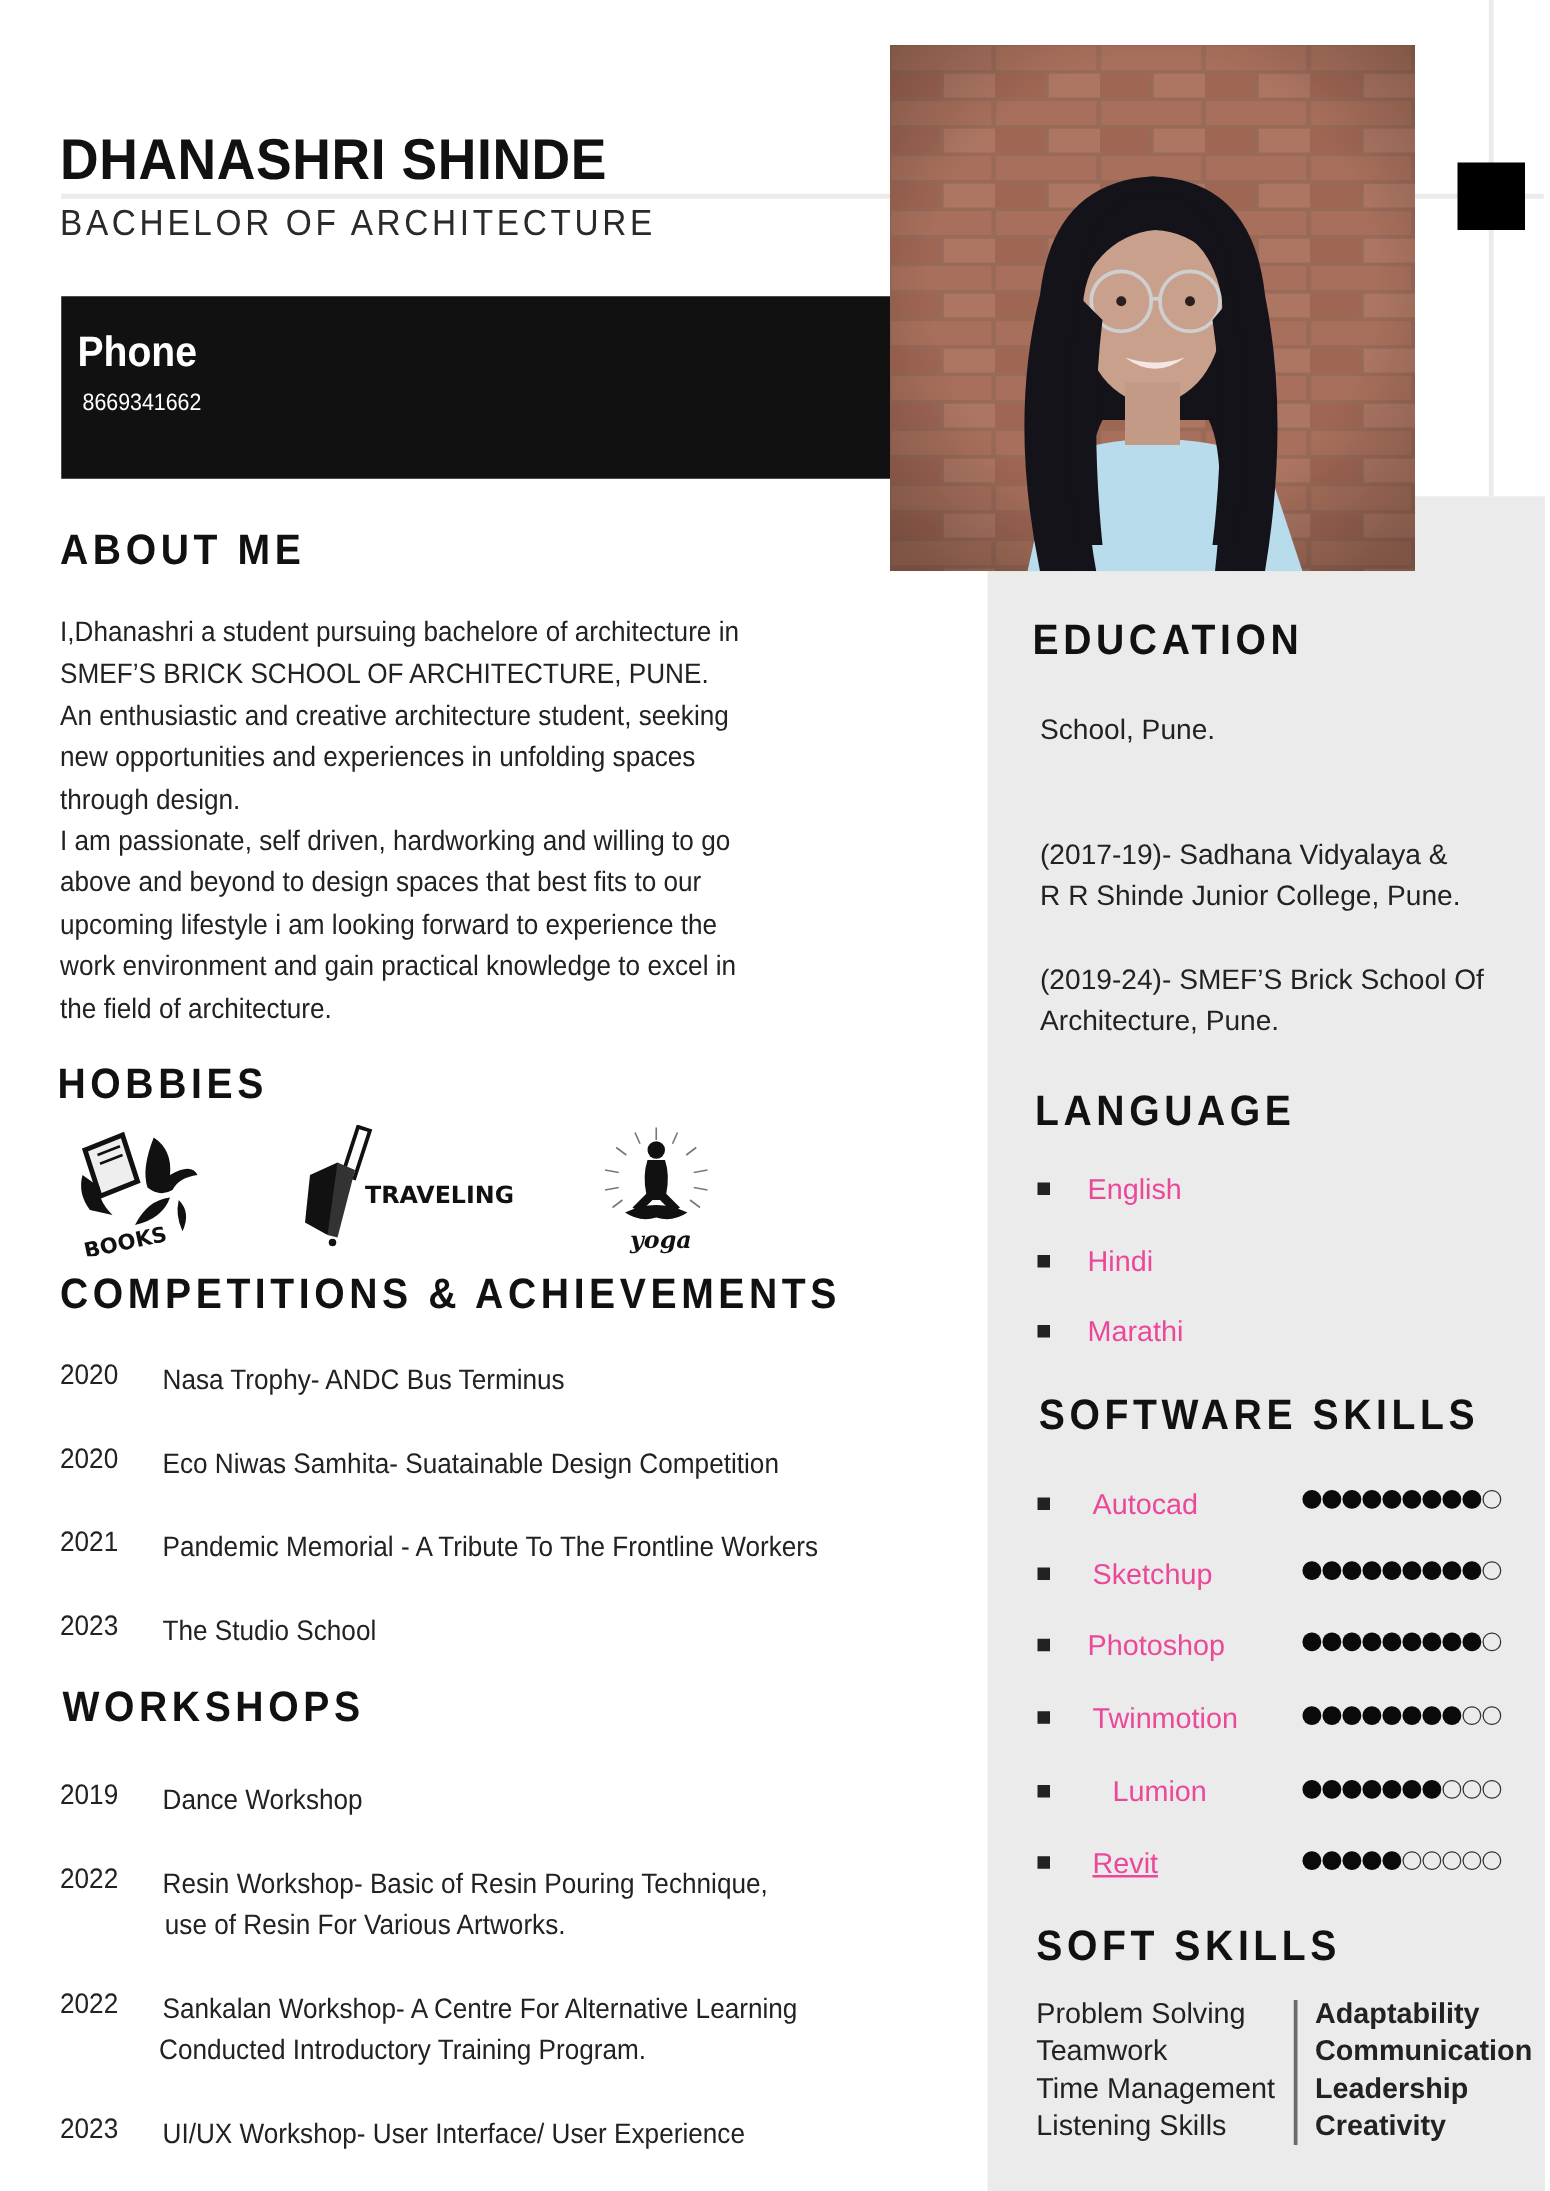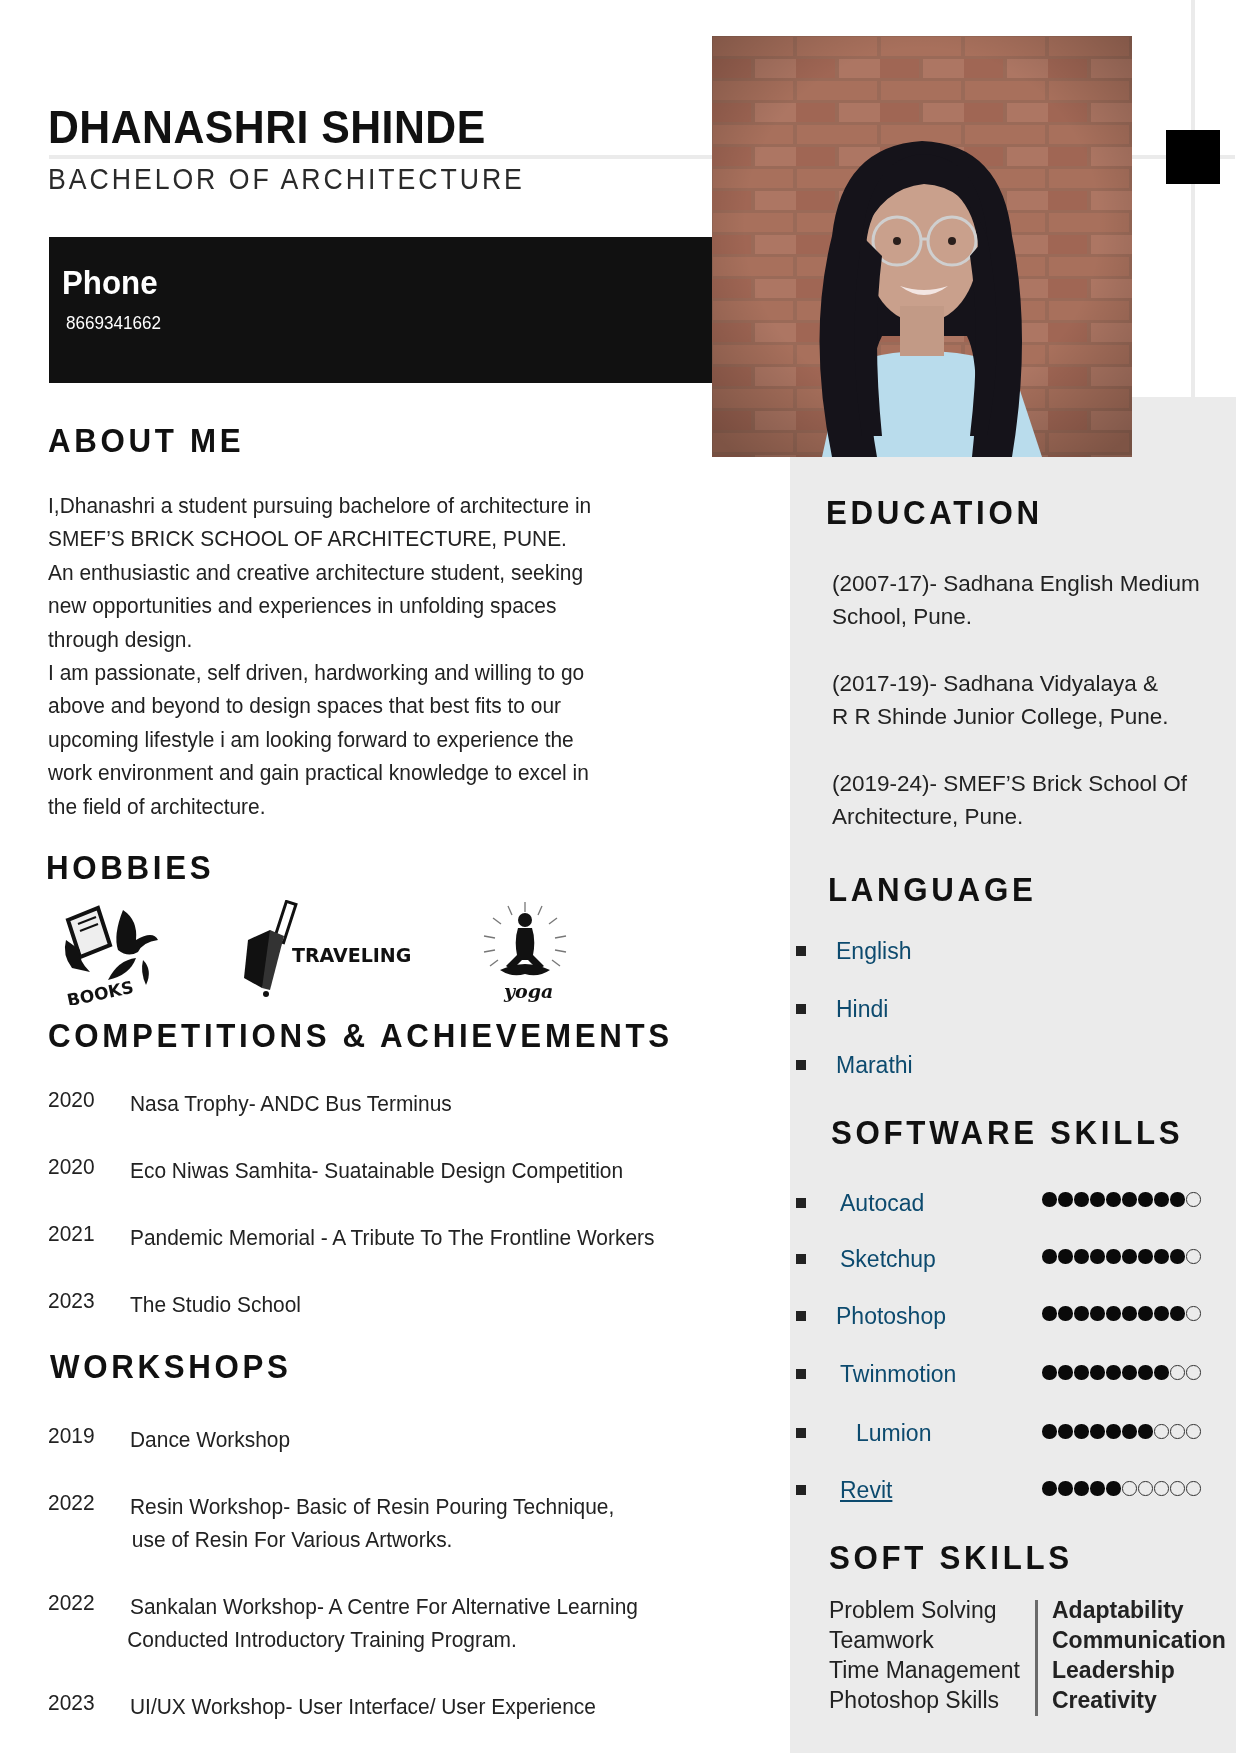--- a/index.html
+++ b/index.html
@@ -20,21 +20,21 @@
   .photo { left:712px; top:36px; width:420px; height:421px; overflow:hidden; }
   .black-square { left:1166px; top:130px; width:54px; height:54px; background:#000; }
   .grey-panel { left:790px; top:397px; width:446px; height:1356px; background:#ebebeb; }
   .section-h { position:absolute; font-size:34px; font-weight:bold; letter-spacing:4px; color:#111; white-space:nowrap; transform:scaleX(0.92); transform-origin:left; }
   .para { position:absolute; left:48px; top:489px; width:640px; font-size:22.5px; line-height:33.4px; color:#222; transform:scaleX(0.93); transform-origin:left; }
   .para p { margin:0; }
   .row { position:absolute; left:48px; font-size:22.5px; color:#222; white-space:nowrap; }
   .row .year { display:inline-block; width:82px; transform:scaleX(0.93); transform-origin:left; }
   .row .desc { display:inline-block; transform:scaleX(0.93); transform-origin:left; vertical-align:top; line-height:33.4px; }
   .edu { position:absolute; left:832px; width:390px; font-size:22.5px; line-height:33px; color:#222; }
-  .bullet-row { position:absolute; left:796px; font-size:23px; color:#0c4a6e; white-space:nowrap; }
+  .bullet-row { position:absolute; left:830px; font-size:23px; color:#ec4899; white-space:nowrap; }
   .bullet { display:inline-block; width:10px; height:10px; background:#222; margin-right:30px; vertical-align:middle; position:relative; top:-2px; }
   .dots { position:absolute; left:1042px; display:flex; gap:1.5px; }
   .dot { width:14.5px; height:14.5px; border-radius:50%; box-sizing:border-box; }
   .dot.on { background:#0a0a0a; }
   .dot.off { border:1.3px solid #333; background:transparent; }
   .soft { position:absolute; top:1595px; font-size:23px; line-height:30px; color:#222; white-space:nowrap; }
   .soft-divider { left:1035px; top:1600px; width:3px; height:116px; background:#6a6a6a; }
   .hobby { position:absolute; top:900px; height:105px; }
 </style>
 </head>
@@ -181,21 +181,20 @@
 </div>
 <div class="row" style="top:1590px;">
   <span class="year">2022</span><span class="desc"><span>Sankalan Workshop- A Centre For Alternative Learning</span><br><span style="margin-left:-3px;">Conducted Introductory Training Program.</span></span>
 </div>
 <div class="row" style="top:1690px;">
   <span class="year">2023</span><span class="desc">UI/UX Workshop- User Interface/ User Experience</span>
 </div>
 
 <div class="section-h" style="left:826px; top:493px;">EDUCATION</div>
 <div class="edu" style="top:567px;">
-  <div>(2007-17)- Sadhana English Medium</div>
   <div>School, Pune.</div>
 </div>
 <div class="edu" style="top:667px;">
   <div>(2017-19)- Sadhana Vidyalaya &amp;</div>
   <div>R R Shinde Junior College, Pune.</div>
 </div>
 <div class="edu" style="top:767px;">
   <div>(2019-24)- SMEF’S Brick School Of</div>
   <div>Architecture, Pune.</div>
 </div>
@@ -289,21 +288,21 @@
     <span class="dot off"></span>
     <span class="dot off"></span>
     <span class="dot off"></span>
   </div>
 
 <div class="section-h" style="left:829px; top:1538px;">SOFT SKILLS</div>
 <div class="soft" style="left:829px;">
   <div>Problem Solving</div>
   <div>Teamwork</div>
   <div>Time Management</div>
-  <div>Photoshop Skills</div>
+  <div>Listening Skills</div>
 </div>
 <div class="abs soft-divider"></div>
 <div class="soft" style="left:1052px;font-weight:bold;">
   <div>Adaptability</div>
   <div>Communication</div>
   <div>Leadership</div>
   <div>Creativity</div>
 </div>
 
 </body></html>

